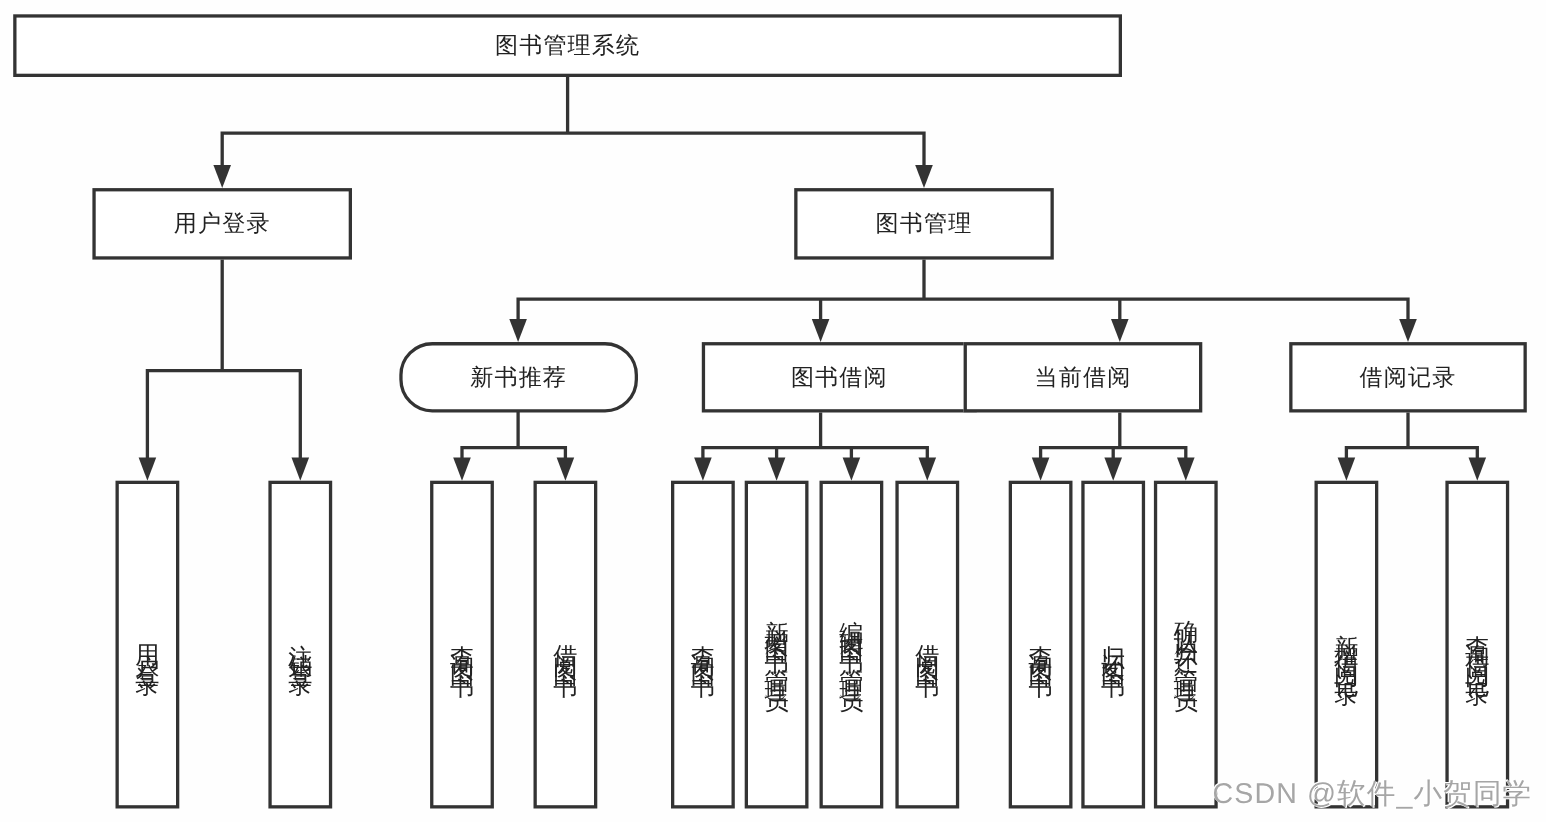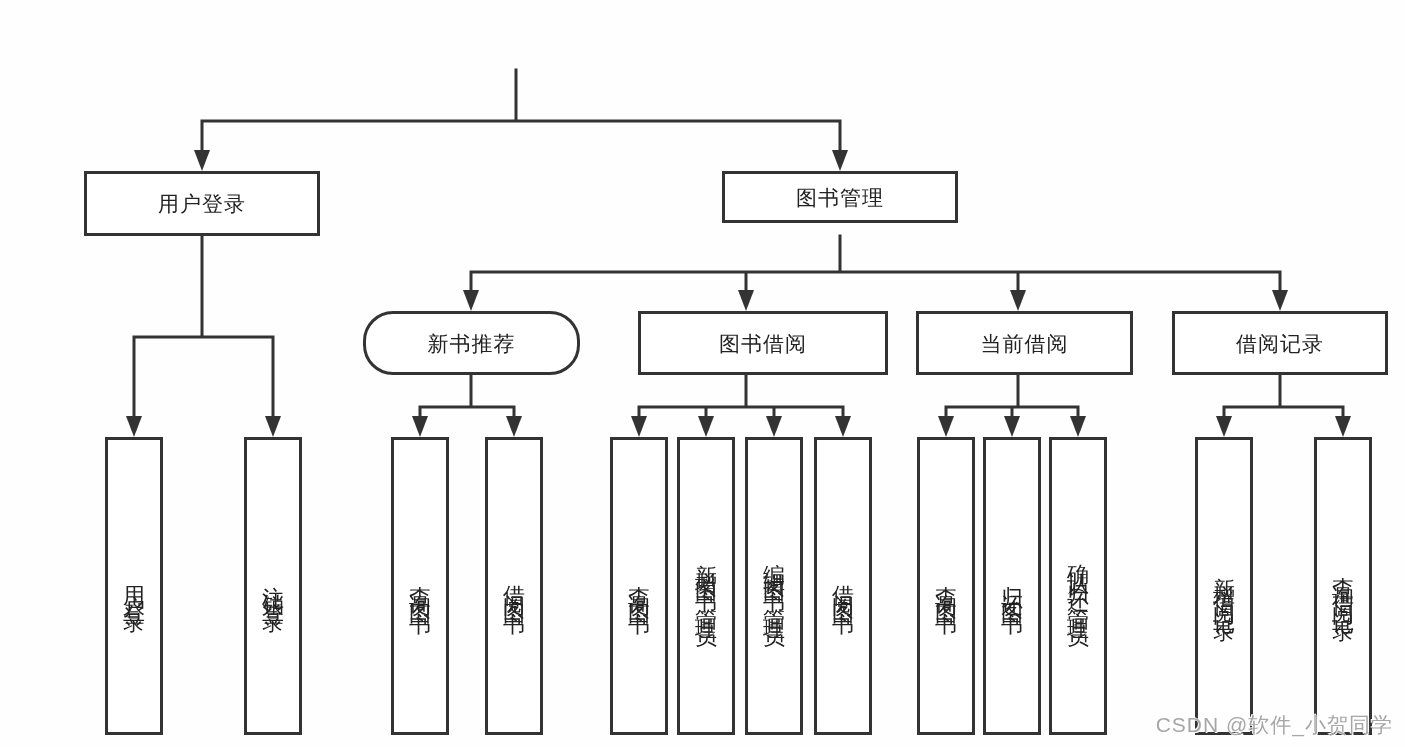--- a/index.html
+++ b/index.html
@@ -17,21 +17,21 @@
     color:var(--text);font-size:21px;line-height:1;white-space:nowrap;
   }
   .leaf{width:58px;top:437px;height:298px;}
   .vtext{
     writing-mode:vertical-rl;text-orientation:mixed;
     font-size:22px;letter-spacing:9px;line-height:58px;
   }
   .hlabel{letter-spacing:1px;}
   #watermark{
     position:absolute;right:12px;bottom:8px;z-index:5;
-    color:var(--watermark);font-size:21px;letter-spacing:1px;
+    color:var(--watermark);font-size:26px;letter-spacing:1px;
     text-shadow:1px 1px 0 #ffffff,-1px -1px 0 #ffffff;
   }
 </style>
 </head>
 <body>
 
 <div id="stage">
 
   <svg id="connectors" width="1405" height="747" viewBox="0 0 1405 747">
     <g stroke="var(--line)" stroke-width="3" stroke-linecap="square" fill="none">
@@ -59,35 +59,38 @@
       <polygon points="766,416 782,416 774,437"></polygon>
       <polygon points="835,416 851,416 843,437"></polygon>
       <polygon points="938,416 954,416 946,437"></polygon>
       <polygon points="1004,416 1020,416 1012,437"></polygon>
       <polygon points="1070,416 1086,416 1078,437"></polygon>
       <polygon points="1216,416 1232,416 1224,437"></polygon>
       <polygon points="1335,416 1351,416 1343,437"></polygon>
     </g>
   </svg>
 
+  <div class="box" style="left:12px;top:13px;width:1008px;height:57px;">
+    <span class="hlabel">图书管理系统</span>
+  </div>
 
   <div class="box" style="left:84px;top:171px;width:236px;height:65px;">
     <span class="hlabel">用户登录</span>
   </div>
-  <div class="box" style="left:722px;top:171px;width:236px;height:52px;">
+  <div class="box" style="left:722px;top:171px;width:236px;height:65px;">
     <span class="hlabel">图书管理</span>
   </div>
 
   <div class="box" style="left:363px;top:311px;width:217px;height:64px;border-radius:30px;">
     <span class="hlabel">新书推荐</span>
   </div>
   <div class="box" style="left:638px;top:311px;width:250px;height:64px;">
     <span class="hlabel">图书借阅</span>
   </div>
-  <div class="box" style="left:916px;top:311px;width:217px;height:64px;align-items:center;">
+  <div class="box" style="left:876px;top:311px;width:217px;height:64px;align-items:center;">
     <span class="hlabel">当前借阅</span>
   </div>
   <div class="box" style="left:1172px;top:311px;width:216px;height:64px;">
     <span class="hlabel">借阅记录</span>
   </div>
 
   <div class="box leaf" style="left:105px;">
     <span class="vtext">用户登录</span>
   </div>
   <div class="box leaf" style="left:244px;">

